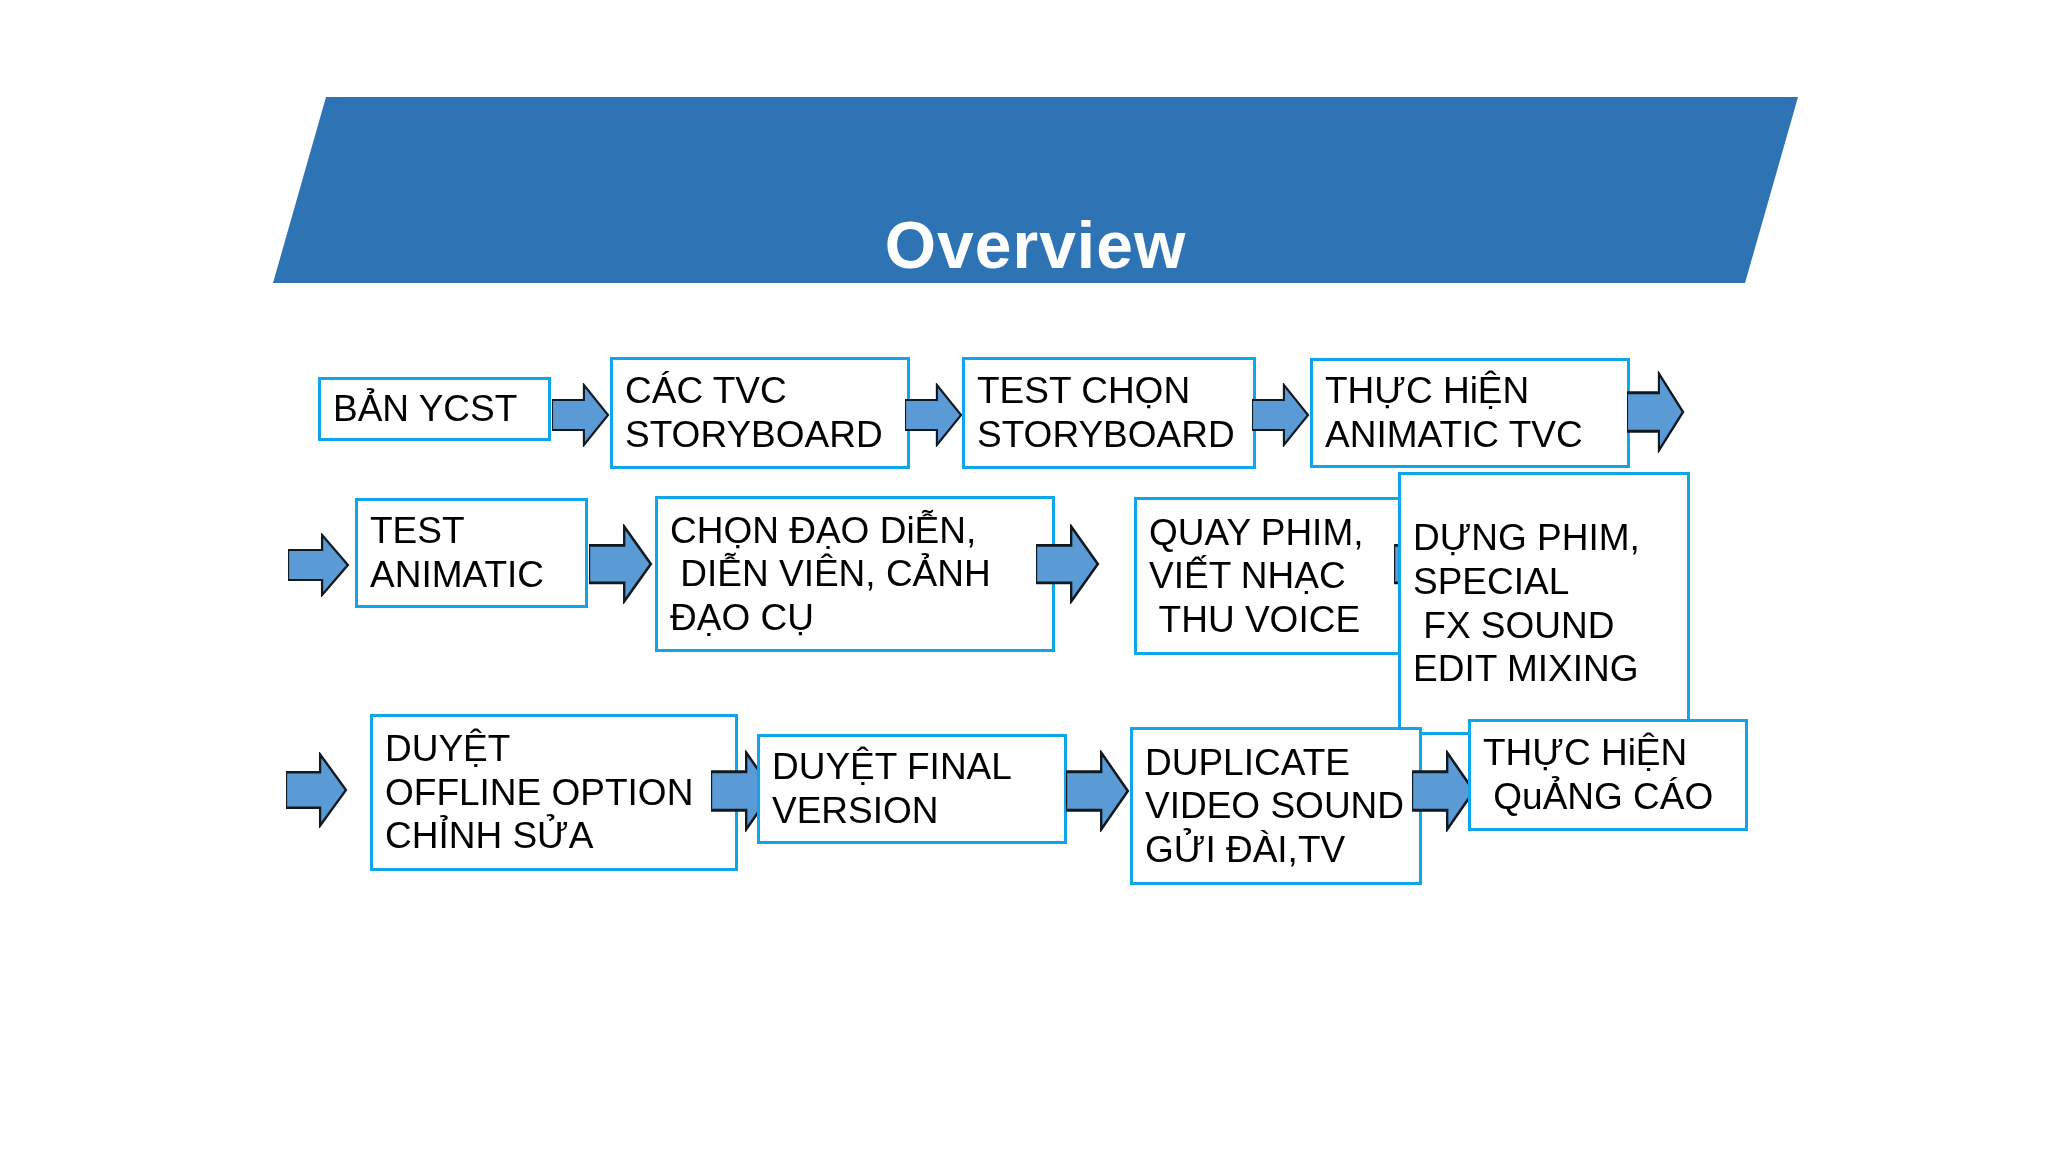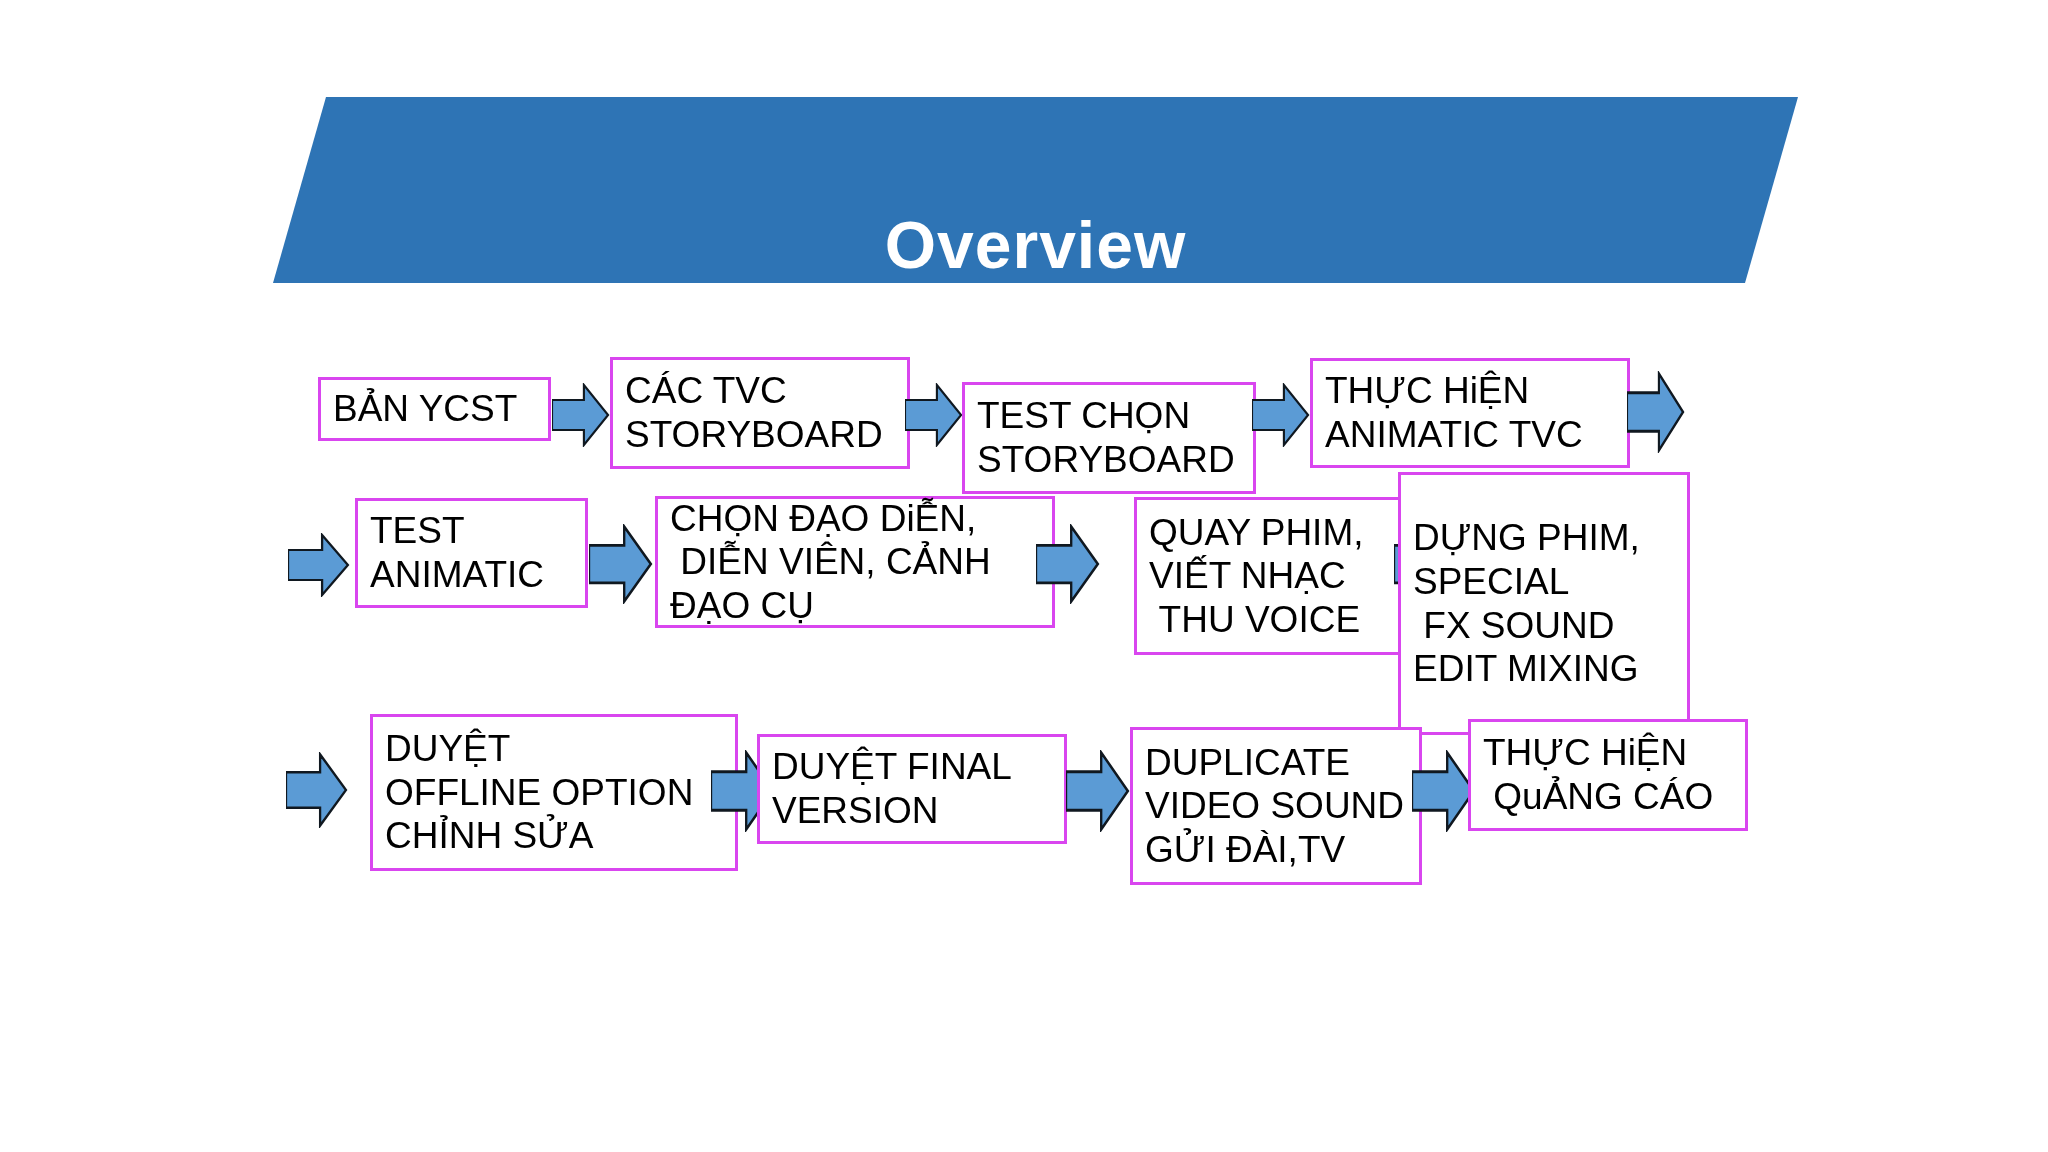--- a/index.html
+++ b/index.html
@@ -32,21 +32,21 @@
     color: #ffffff;
     font-size: 66px;
     font-weight: bold;
     letter-spacing: 1px;
   }
   
   .fbox {
     position: absolute;
     box-sizing: border-box;
     background: #ffffff;
-    border: 3px solid #d946ef;
+    border: 3px solid #0ea5e9;
     display: flex;
     align-items: center;
   }
   .fbox .txt {
     white-space: pre;
     font-size: 37px;
     line-height: 1.18;
     color: #000000;
     padding-left: 12px;
     padding-right: 6px;
@@ -75,21 +75,21 @@
 
   <div class="fbox" style="left:610px; top:357px; width:300px; height:112px;">
     <div class="txt">CÁC TVC
 STORYBOARD</div>
   </div>
 
   <svg class="arrow" style="left:905px; top:383px;" width="58" height="64" viewBox="0 0 60 64" preserveAspectRatio="none">
     <polygon points="0,17 33,17 33,2 58,32 33,62 33,47 0,47" fill="#5B9BD5" stroke="#101820" stroke-width="2.2"></polygon>
   </svg>
 
-  <div class="fbox" style="left:962px; top:357px; width:294px; height:112px;margin-top:25px;">
+  <div class="fbox" style="left:962px; top:357px; width:294px; height:112px;">
     <div class="txt">TEST CHỌN
 STORYBOARD</div>
   </div>
 
   <svg class="arrow" style="left:1252px; top:383px;" width="58" height="64" viewBox="0 0 60 64" preserveAspectRatio="none">
     <polygon points="0,17 33,17 33,2 58,32 33,62 33,47 0,47" fill="#5B9BD5" stroke="#101820" stroke-width="2.2"></polygon>
   </svg>
 
   <div class="fbox" style="left:1310px; top:358px; width:320px; height:110px;">
     <div class="txt">THỰC HiỆN
@@ -106,21 +106,21 @@
 
   <div class="fbox" style="left:355px; top:498px; width:233px; height:110px;">
     <div class="txt">TEST
 ANIMATIC</div>
   </div>
 
   <svg class="arrow" style="left:589px; top:524px;" width="64" height="80" viewBox="0 0 60 64" preserveAspectRatio="none">
     <polygon points="0,17 33,17 33,2 58,32 33,62 33,47 0,47" fill="#5B9BD5" stroke="#101820" stroke-width="2.2"></polygon>
   </svg>
 
-  <div class="fbox" style="left:655px; top:496px; width:400px; height:132px;">
+  <div class="fbox" style="left:655px; top:496px; width:400px; height:156px;">
     <div class="txt">CHỌN ĐẠO DiỄN,
  DIỄN VIÊN, CẢNH
 ĐẠO CỤ</div>
   </div>
 
   <svg class="arrow" style="left:1036px; top:524px;" width="64" height="80" viewBox="0 0 60 64" preserveAspectRatio="none">
     <polygon points="0,17 33,17 33,2 58,32 33,62 33,47 0,47" fill="#5B9BD5" stroke="#101820" stroke-width="2.2"></polygon>
   </svg>
 
   <div class="fbox" style="left:1102px; top:497px; width:290px; height:158px;margin-left:32px;">

